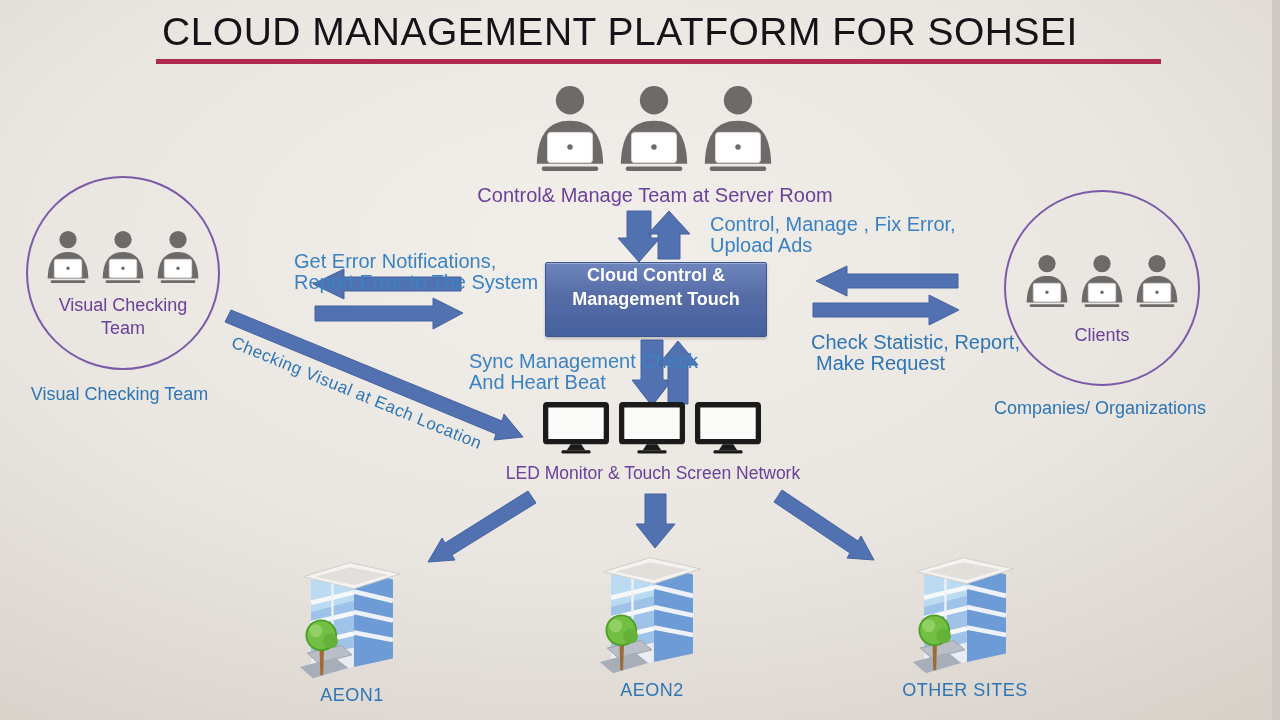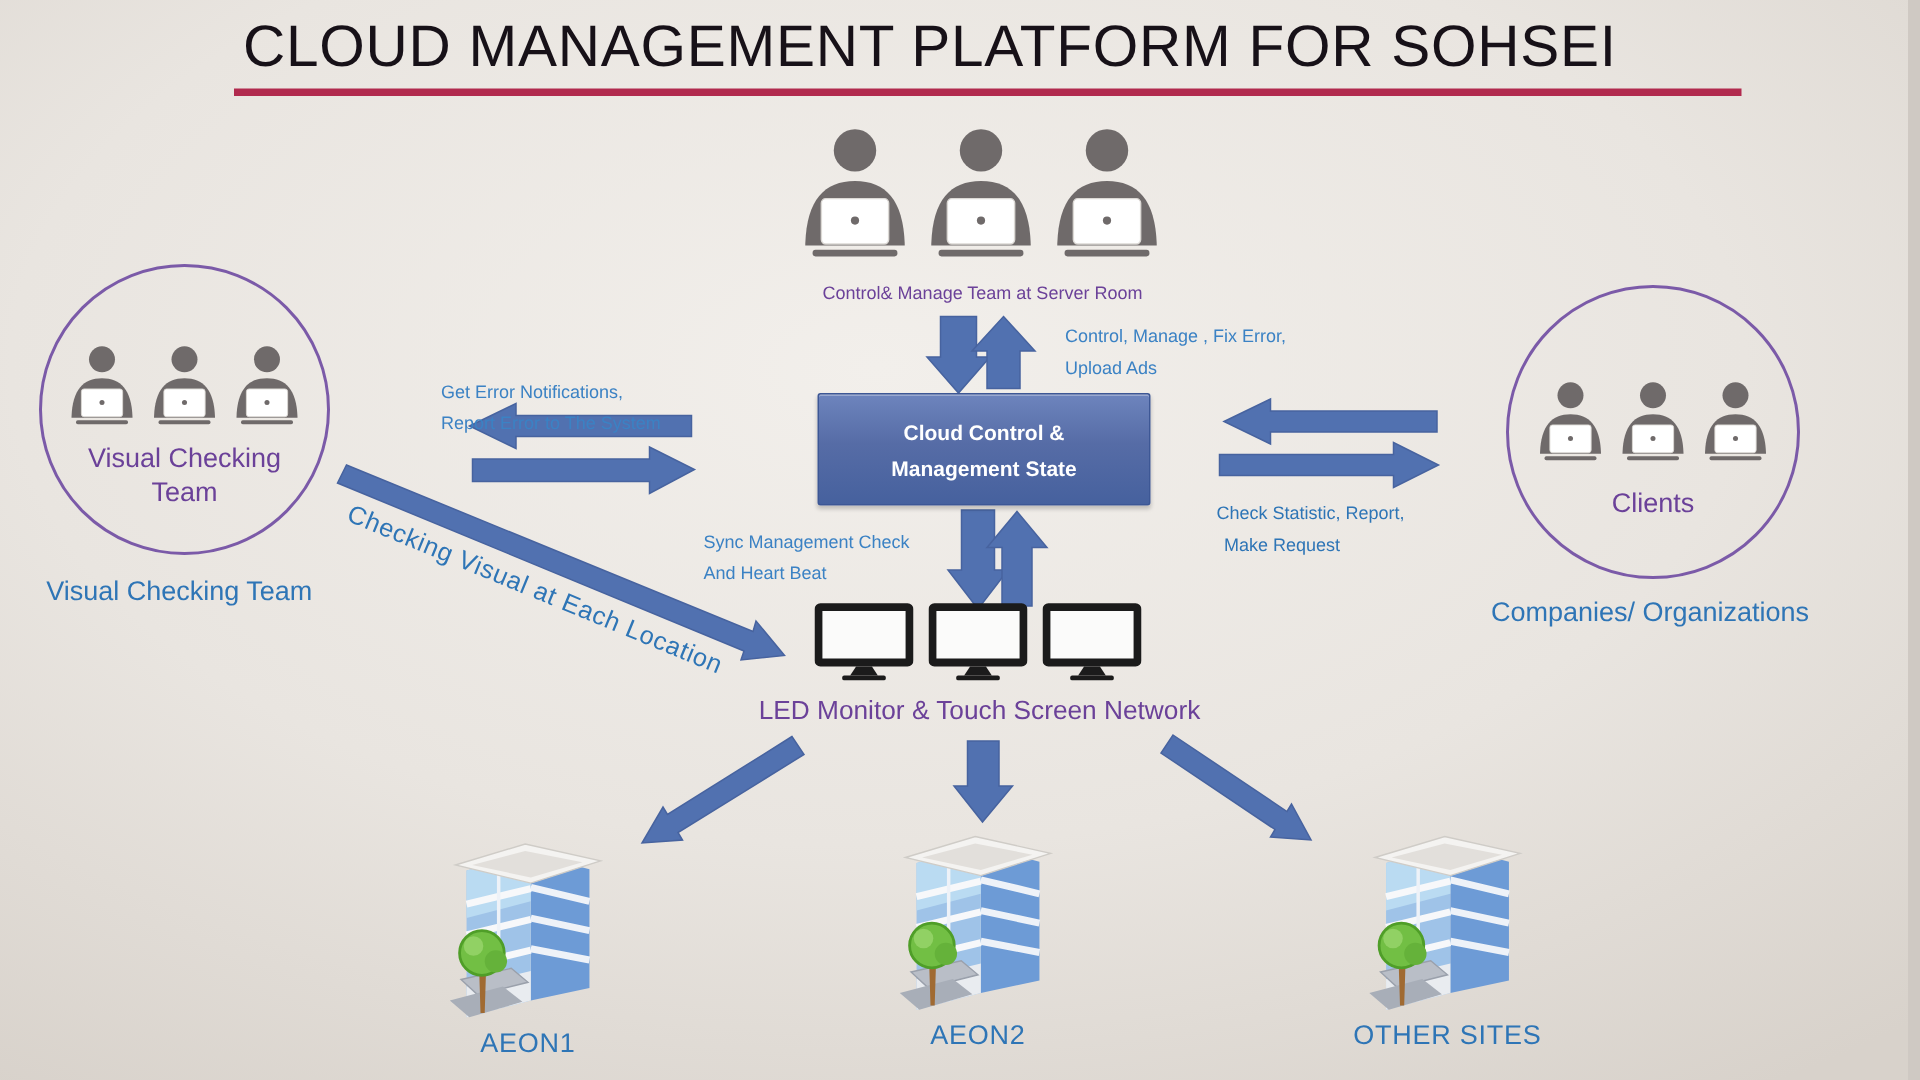--- a/index.html
+++ b/index.html
@@ -8,33 +8,33 @@
     font-family:"Liberation Sans",sans-serif;
     background:radial-gradient(ellipse 1050px 580px at 46% 34%, #f2efeb 0%, #e9e5e0 55%, #d8d2cb 100%);
   }
   .title{
     position:absolute;left:162px;top:10px;font-size:39px;font-weight:500;
     letter-spacing:.5px;color:#171118;white-space:nowrap;
   }
   .rule{position:absolute;left:156px;top:59px;width:1005px;height:5px;background:#b12a4e;}
   .arrows{position:absolute;left:0;top:0;width:1280px;height:720px;pointer-events:none;}
   .arrows polygon{fill:#5171b0;stroke:#47639f;stroke-width:1;}
-  .lbl{position:absolute;font-size:12px;line-height:21px;white-space:nowrap;}
+  .lbl{position:absolute;font-size:20px;line-height:21px;white-space:nowrap;}
   .blue{color:#2e75b6;}
   .lblue{color:#3b82c4;}
   .purple{color:#6b4199;}
   .center{text-align:center;}
   .cap18{font-size:18px;line-height:23px;}
   .cloud-box{
     position:absolute;left:545px;top:262px;width:220px;height:73px;
     background:linear-gradient(180deg,#6d84bd 0%,#566ca6 45%,#46619e 100%);
     border:1px solid #3d5795;border-radius:2px;
     box-shadow:inset 0 1px 0 rgba(255,255,255,.3), 0 2px 3px rgba(0,0,0,.2);
-    color:#fff;font-size:14px;font-weight:600;
-    display:flex;flex-direction:column;align-items:center;justify-content:center;line-height:24px;
+    color:#fff;font-size:18px;font-weight:600;
+    display:flex;flex-direction:column;align-items:center;justify-content:flex-start;line-height:24px;
   }
   .circle{position:absolute;border:2.5px solid #7b5aa8;border-radius:50%;}
   .circle.left{left:26px;top:176px;width:190px;height:190px;}
   .circle.right{left:1004px;top:190px;width:192px;height:192px;}
   .team{display:flex;align-items:flex-end;}
   .team-top{position:absolute;left:531px;top:84px;gap:6px;}
   .team-top svg{width:78px;height:91px;}
   .team-sm{position:absolute;left:50%;transform:translateX(-50%);gap:7px;}
   .team-sm svg{width:48px;height:55px;}
   .circle-label{position:absolute;left:0;right:0;text-align:center;font-size:18px;line-height:23px;}
@@ -118,21 +118,21 @@
   </div>
   <div class="lbl purple center" style="left:455px;top:185px;width:400px;">Control&amp; Manage Team at Server Room</div>
 
   <div class="lbl lblue" style="left:688px;top:214px;margin-left:22px;">
     <div>Control, Manage , Fix Error,</div>
     <div>Upload Ads</div>
   </div>
 
   <div class="cloud-box">
     <div>Cloud Control &amp;</div>
-    <div>Management State</div>
+    <div>Management Touch</div>
   </div>
 
   <div class="lbl lblue" style="left:294px;top:227px;margin-top:24px;">
     <div>Get Error Notifications,</div>
     <div>Report Error to The System</div>
   </div>
 
   <div class="lbl blue" style="left:811px;top:332px;">
     <div>Check Statistic, Report,</div>
     <div style="padding-left:5px;">Make Request</div>

